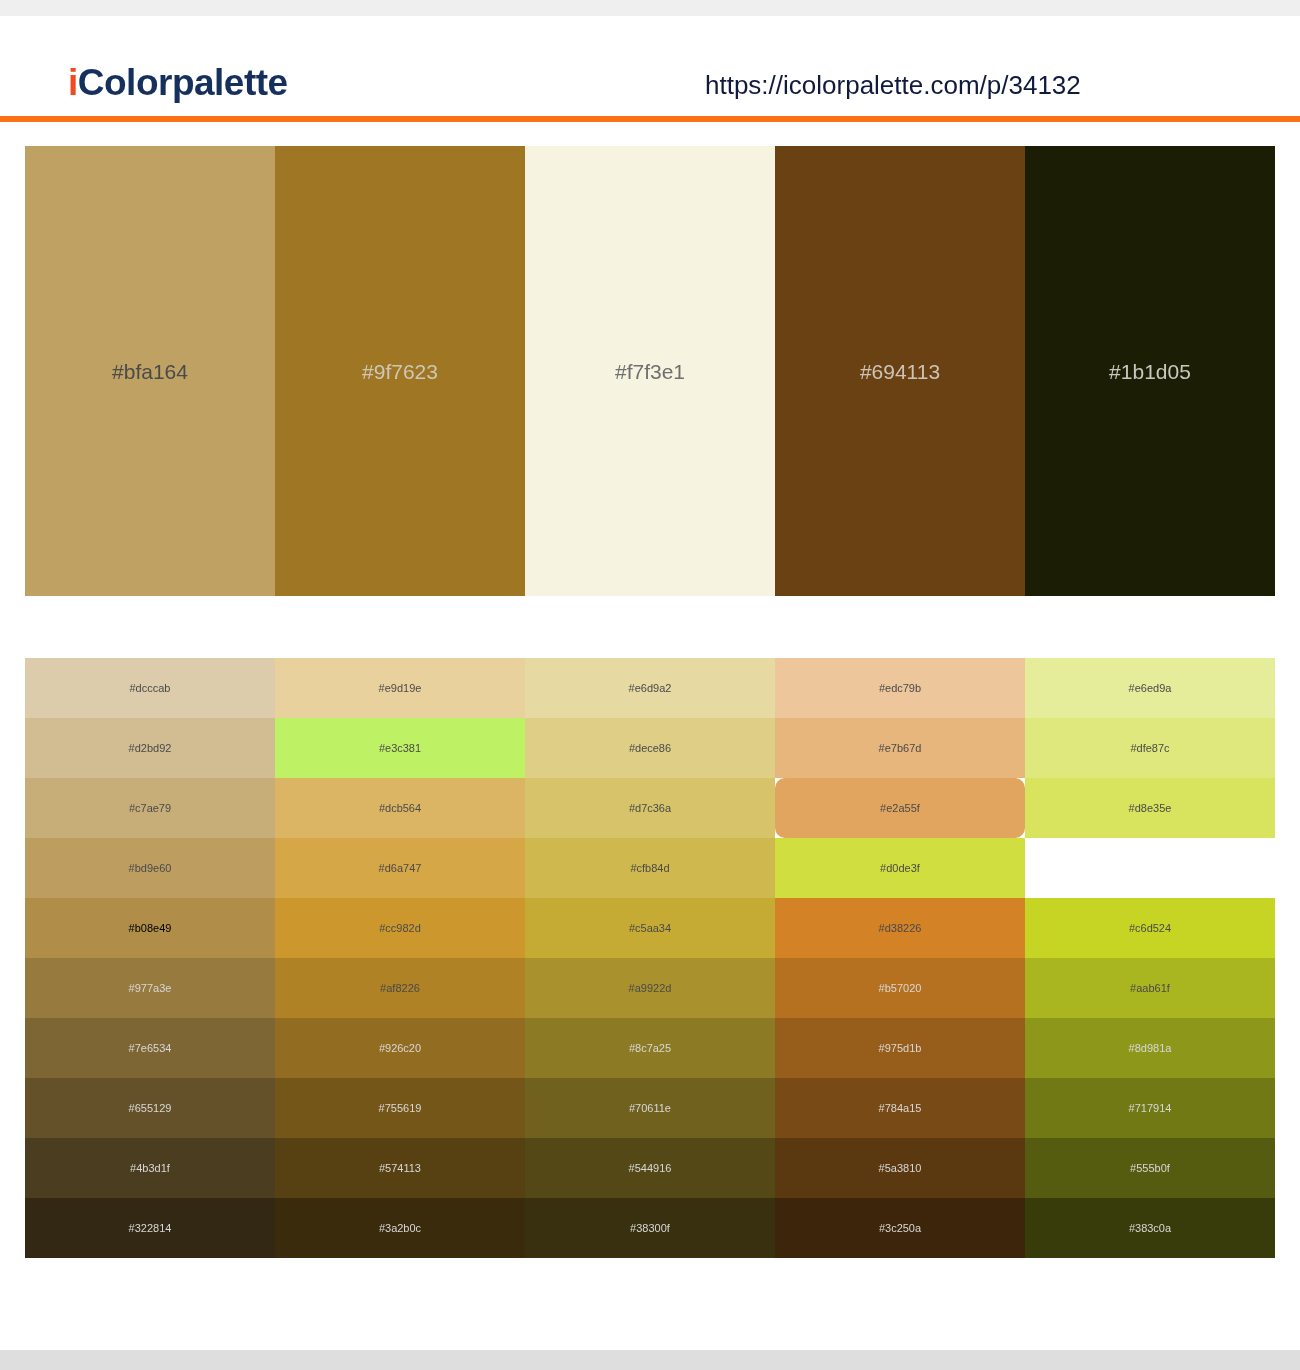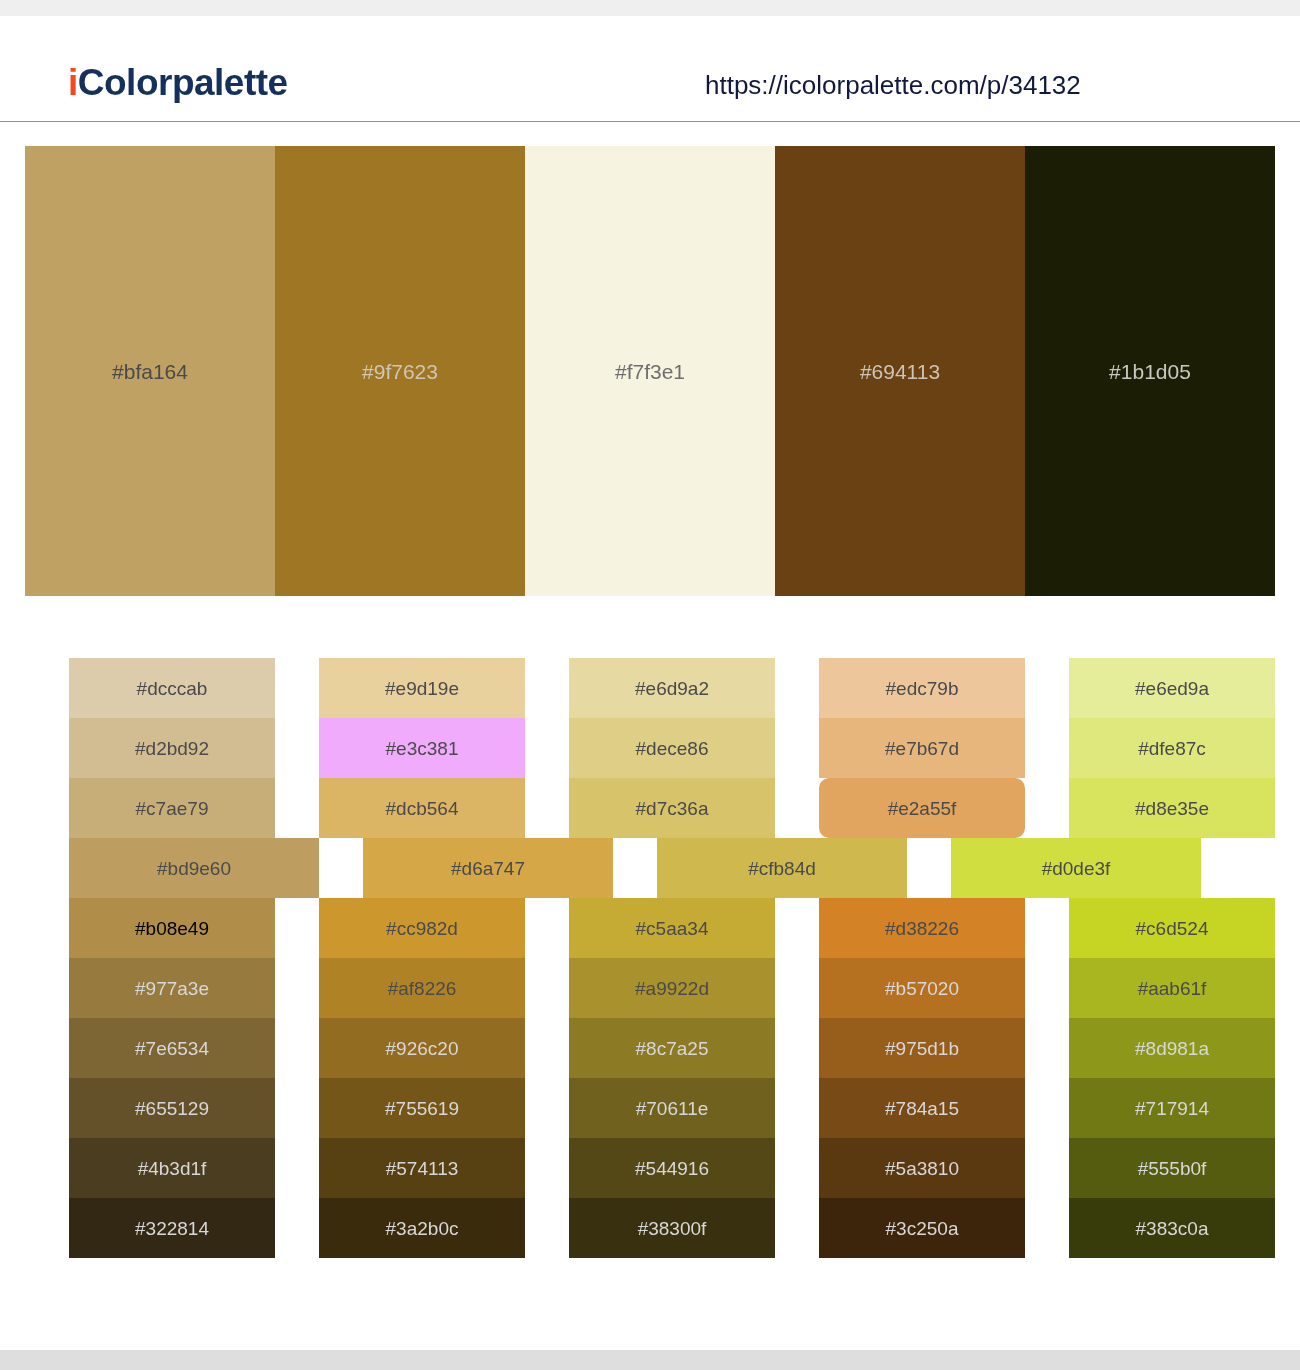--- a/index.html
+++ b/index.html
@@ -28,21 +28,21 @@
     background: #efefef;
   }
 
   
   .header {
     position: absolute;
     left: 0; top: 16px;
     width: 1300px;
     height: 106px;
     background: #ffffff;
-    border-bottom: 1px solid #f97316;
+    border-bottom: 6px solid #f97316;
   }
 
   .logo {
     position: absolute;
     left: 68px;
     top: 48px;
     font-size: 37px;
     font-weight: bold;
     letter-spacing: -0.5px;
     line-height: 1;
@@ -99,23 +99,22 @@
   .shade-row {
     display: flex;
     height: 60px;
   }
   .shade-cell {
     width: 250px;
     height: 60px;
     display: flex;
     align-items: center;
     justify-content: center;
-    font-size: 19px;
-    line-height: 1;
-    margin-left: 44px;
+    font-size: 11px;
+    line-height: 1;
   }
 
   
   .bottombar {
     position: absolute;
     left: 0;
     top: 1350px;
     width: 1300px;
     height: 20px;
     background: #dedede;
@@ -156,21 +155,21 @@
   <div class="shades-grid">
       <div class="shade-row">
         <div class="shade-cell" style="background: rgb(220, 204, 171); color: rgb(74, 74, 74);">#dcccab</div>
         <div class="shade-cell" style="background: rgb(233, 209, 158); color: rgb(74, 74, 74);">#e9d19e</div>
         <div class="shade-cell" style="background: rgb(230, 217, 162); color: rgb(74, 74, 74);">#e6d9a2</div>
         <div class="shade-cell" style="background: rgb(237, 199, 155); color: rgb(74, 74, 74);">#edc79b</div>
         <div class="shade-cell" style="background: rgb(230, 237, 154); color: rgb(74, 74, 74);">#e6ed9a</div>
       </div>
       <div class="shade-row">
         <div class="shade-cell" style="background: rgb(210, 189, 146); color: rgb(74, 74, 74);">#d2bd92</div>
-        <div class="shade-cell" style="background: #f0abfc; color: rgb(74, 74, 74);">#e3c381</div>
+        <div class="shade-cell" style="background: #bef264; color: rgb(74, 74, 74);">#e3c381</div>
         <div class="shade-cell" style="background: rgb(222, 206, 134); color: rgb(74, 74, 74);">#dece86</div>
         <div class="shade-cell" style="background: rgb(231, 182, 125); color: rgb(74, 74, 74);">#e7b67d</div>
         <div class="shade-cell" style="background: rgb(223, 232, 124); color: rgb(74, 74, 74);">#dfe87c</div>
       </div>
       <div class="shade-row">
         <div class="shade-cell" style="background: rgb(199, 174, 121); color: rgb(74, 74, 74);">#c7ae79</div>
         <div class="shade-cell" style="background: rgb(220, 181, 100); color: rgb(74, 74, 74);">#dcb564</div>
         <div class="shade-cell" style="background: rgb(215, 195, 106); color: rgb(74, 74, 74);">#d7c36a</div>
         <div class="shade-cell" style="background: rgb(226, 165, 95); color: rgb(74, 74, 74); border-radius: 10px;">#e2a55f</div>
         <div class="shade-cell" style="background: rgb(216, 227, 94); color: rgb(74, 74, 74);">#d8e35e</div>

